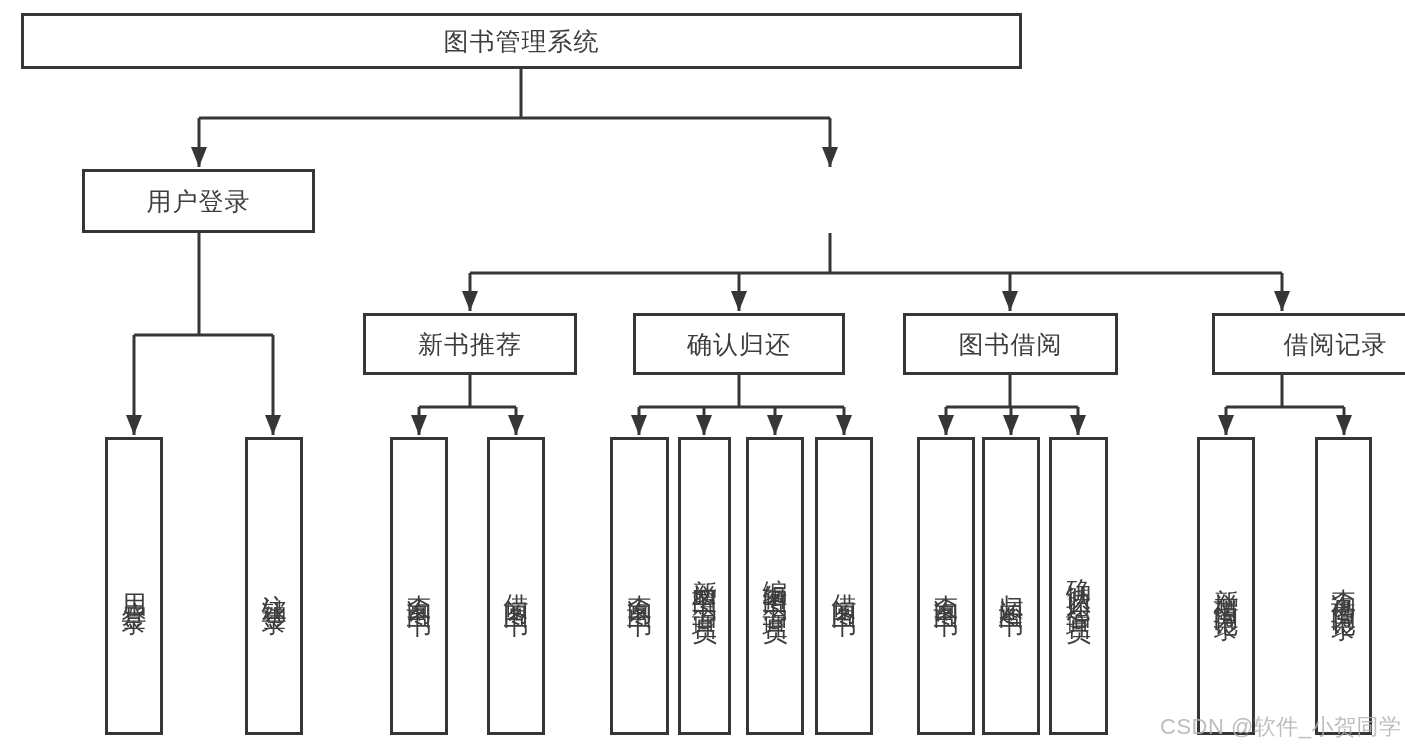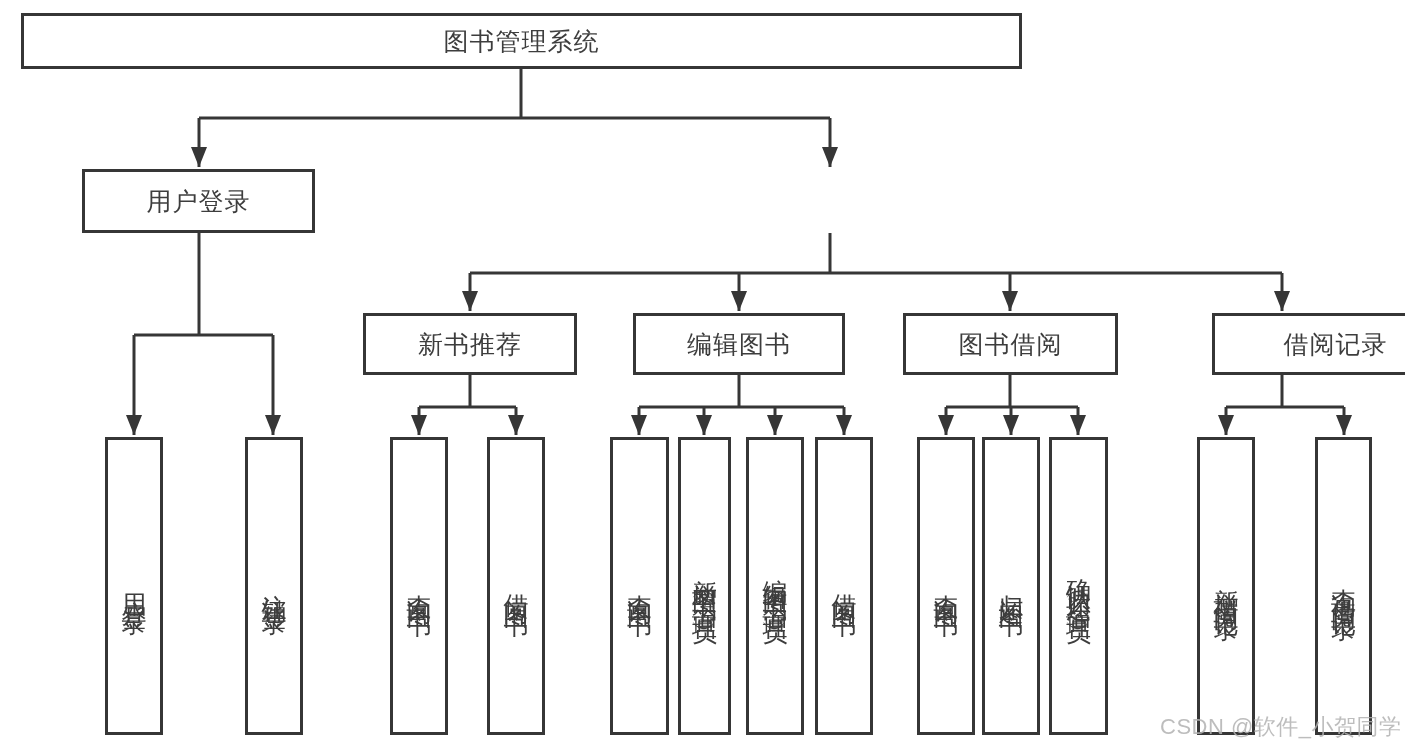--- a/index.html
+++ b/index.html
@@ -102,21 +102,21 @@
   </div>
 
   <div class="node" style="left:82px; top:169px; width:233px; height:64px">
     <span class="label">用户登录</span>
   </div>
 
   <div class="node" style="left:363px; top:313px; width:214px; height:62px">
     <span class="label">新书推荐</span>
   </div>
   <div class="node" style="left:633px; top:313px; width:212px; height:62px">
-    <span class="label">编辑图书</span>
+    <span class="label">确认归还</span>
   </div>
   <div class="node" style="left:903px; top:313px; width:215px; height:62px">
     <span class="label">图书借阅</span>
   </div>
   <div class="node" style="left:1212px; top:313px; width:247px; height:62px">
     <span class="label">借阅记录</span>
   </div>
 
   <div class="node leaf" style="left:105px; top:437px; width:58px; height:298px">
     <span class="label">用户登录</span>

